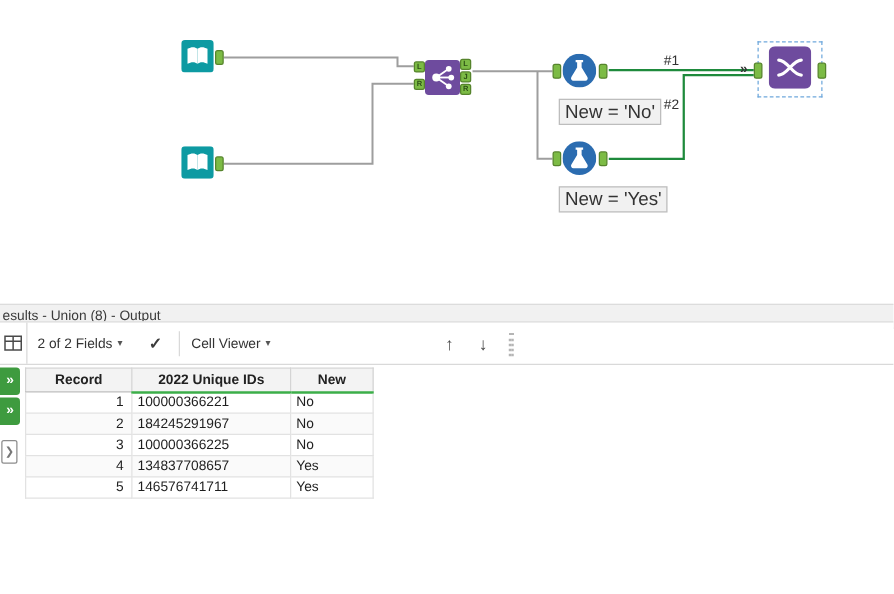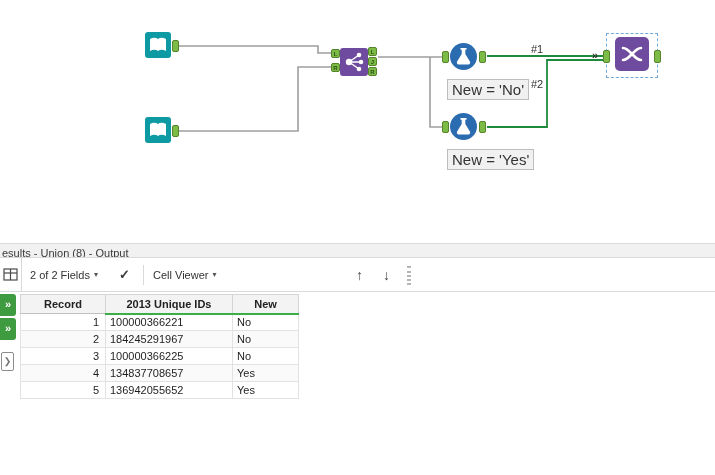--- a/index.html
+++ b/index.html
@@ -186,21 +186,21 @@
   <div class="grid-wrap">
     <table class="results">
       <colgroup>
           <col style="width:85px">
           <col style="width:127px">
           <col style="width:66px">
         </colgroup>
       <thead>
         <tr>
           <th>Record</th>
-          <th class="green-u">2013 Unique IDs</th>
+          <th class="green-u">2022 Unique IDs</th>
           <th class="green-u">New</th>
         </tr>
       </thead>
       <tbody>
           <tr>
             <td class="rec">1</td>
             <td>100000366221</td>
             <td>No</td>
           </tr>
           <tr>
@@ -213,20 +213,20 @@
             <td>100000366225</td>
             <td>No</td>
           </tr>
           <tr>
             <td class="rec">4</td>
             <td>134837708657</td>
             <td>Yes</td>
           </tr>
           <tr>
             <td class="rec">5</td>
-            <td>136942055652</td>
+            <td>146576741711</td>
             <td>Yes</td>
           </tr>
         </tbody>
     </table>
   </div>
 
 </div>
 
 </body></html>

